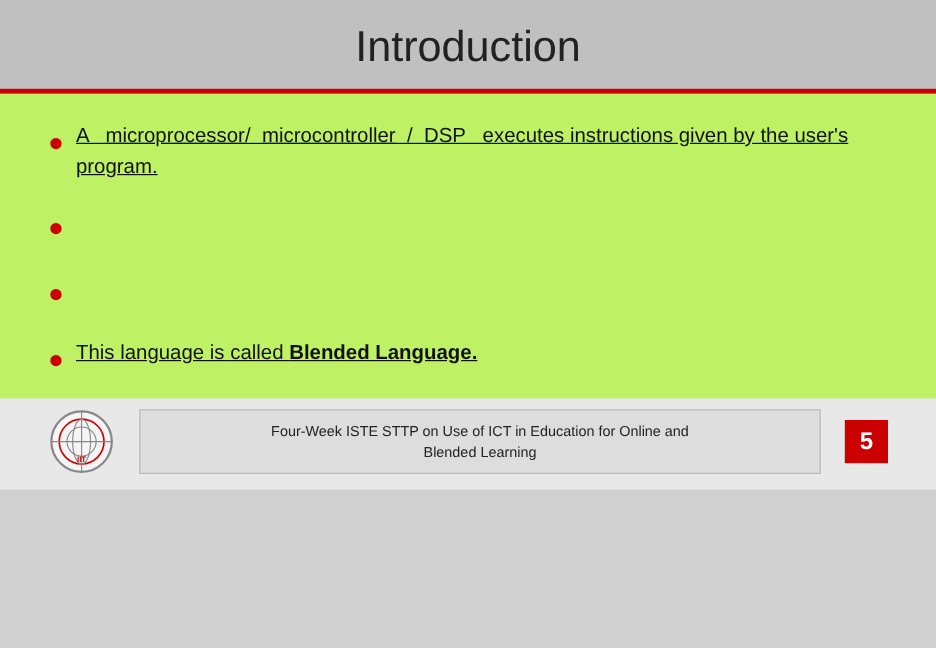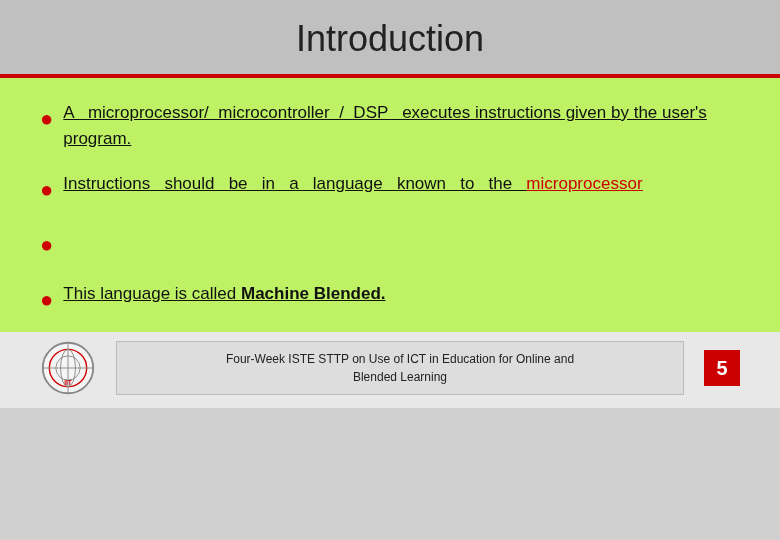--- a/index.html
+++ b/index.html
@@ -134,33 +134,30 @@
 
     <div class="bullet-item">
       <span class="bullet-dot">●</span>
       <span class="bullet-text">
         A &nbsp; <span class="underline-text">microprocessor</span>/&nbsp; <span class="underline-text">microcontroller</span> &nbsp;/&nbsp; DSP &nbsp; executes instructions given by the user's program.
       </span>
     </div>
 
     <div class="bullet-item">
       <span class="bullet-dot">●</span>
-      <span class="bullet-text">
-        Instructions &nbsp; should &nbsp; be &nbsp; in &nbsp; a &nbsp; language &nbsp; known &nbsp; to &nbsp; the &nbsp; <span class="red-underline">microprocessor</span>
-      </span>
     </div>
 
     <div class="bullet-item">
       <span class="bullet-dot">●</span>
     </div>
 
     <div class="bullet-item">
       <span class="bullet-dot">●</span>
       <span class="bullet-text">
-        This language is called <span class="bold-text">Machine Blended.</span>
+        This language is called <span class="bold-text">Blended Language.</span>
       </span>
     </div>
 
   </div>
 
   <div class="footer-area">
 
     <svg class="footer-logo" viewBox="0 0 60 60" xmlns="http://www.w3.org/2000/svg">
       <circle cx="30" cy="30" r="27" fill="#f5f5f5" stroke="#888" stroke-width="2"></circle>
       <circle cx="30" cy="30" r="20" fill="none" stroke="#cc0000" stroke-width="1.5"></circle>

